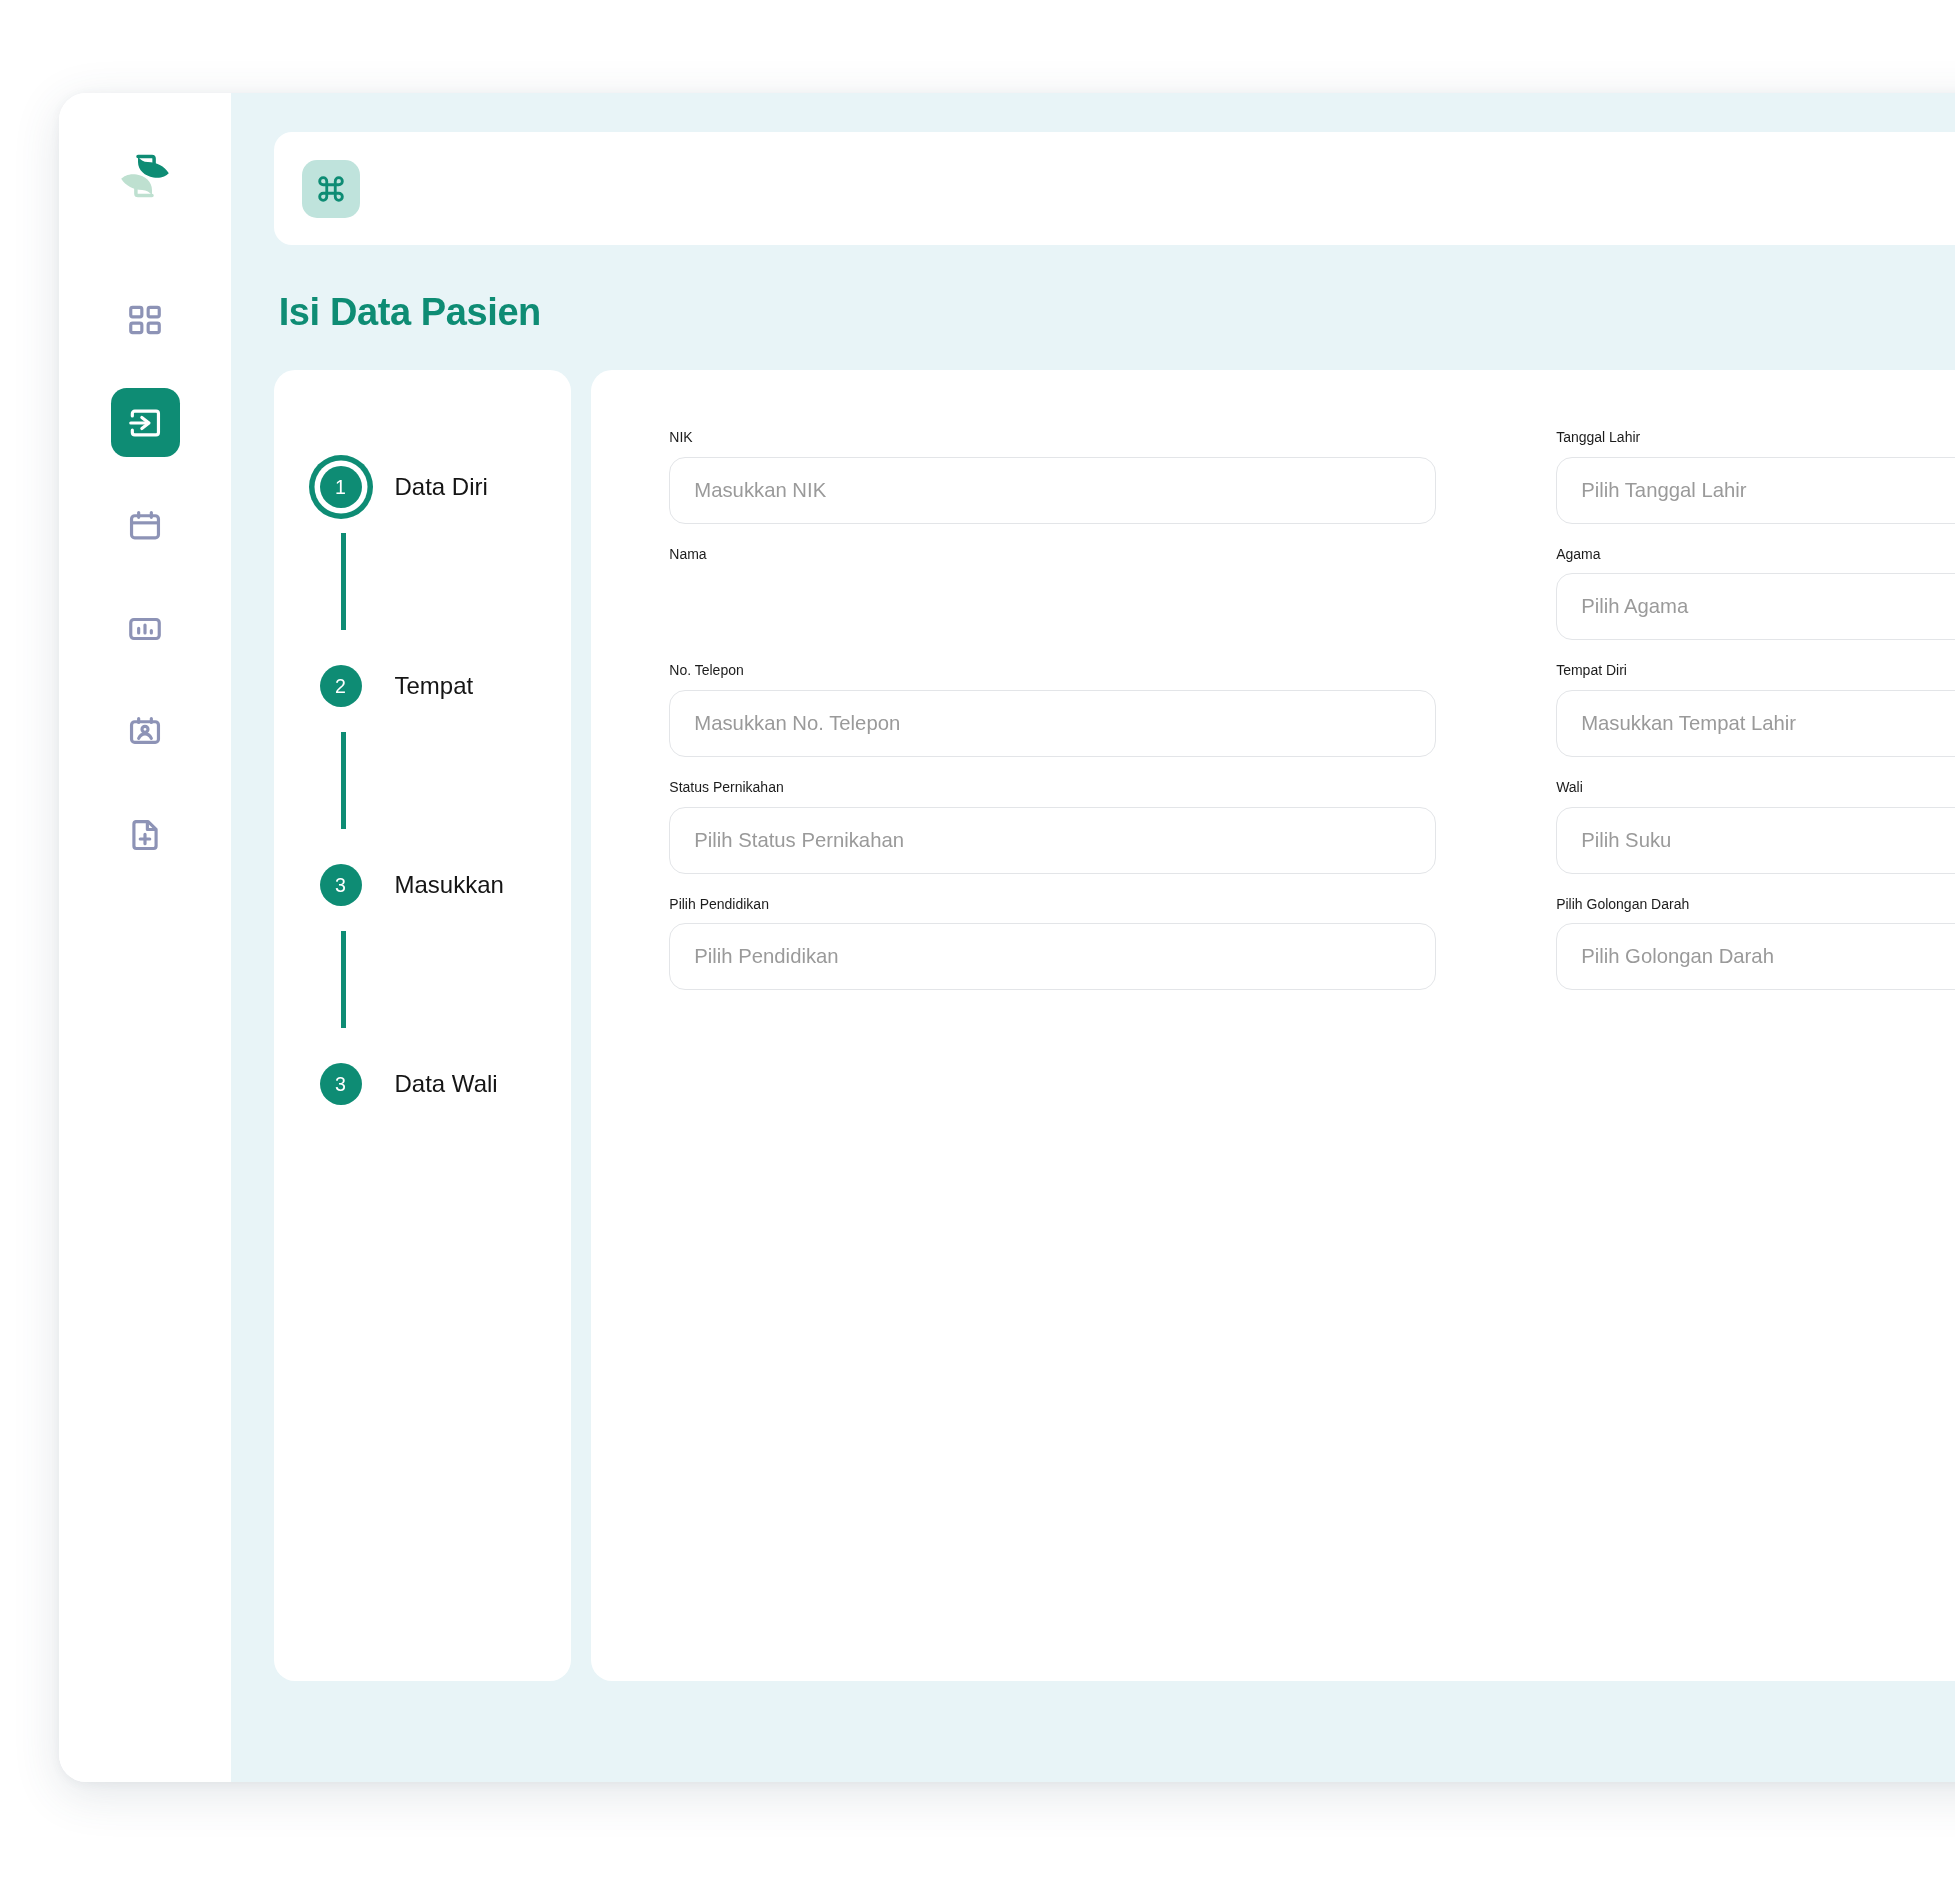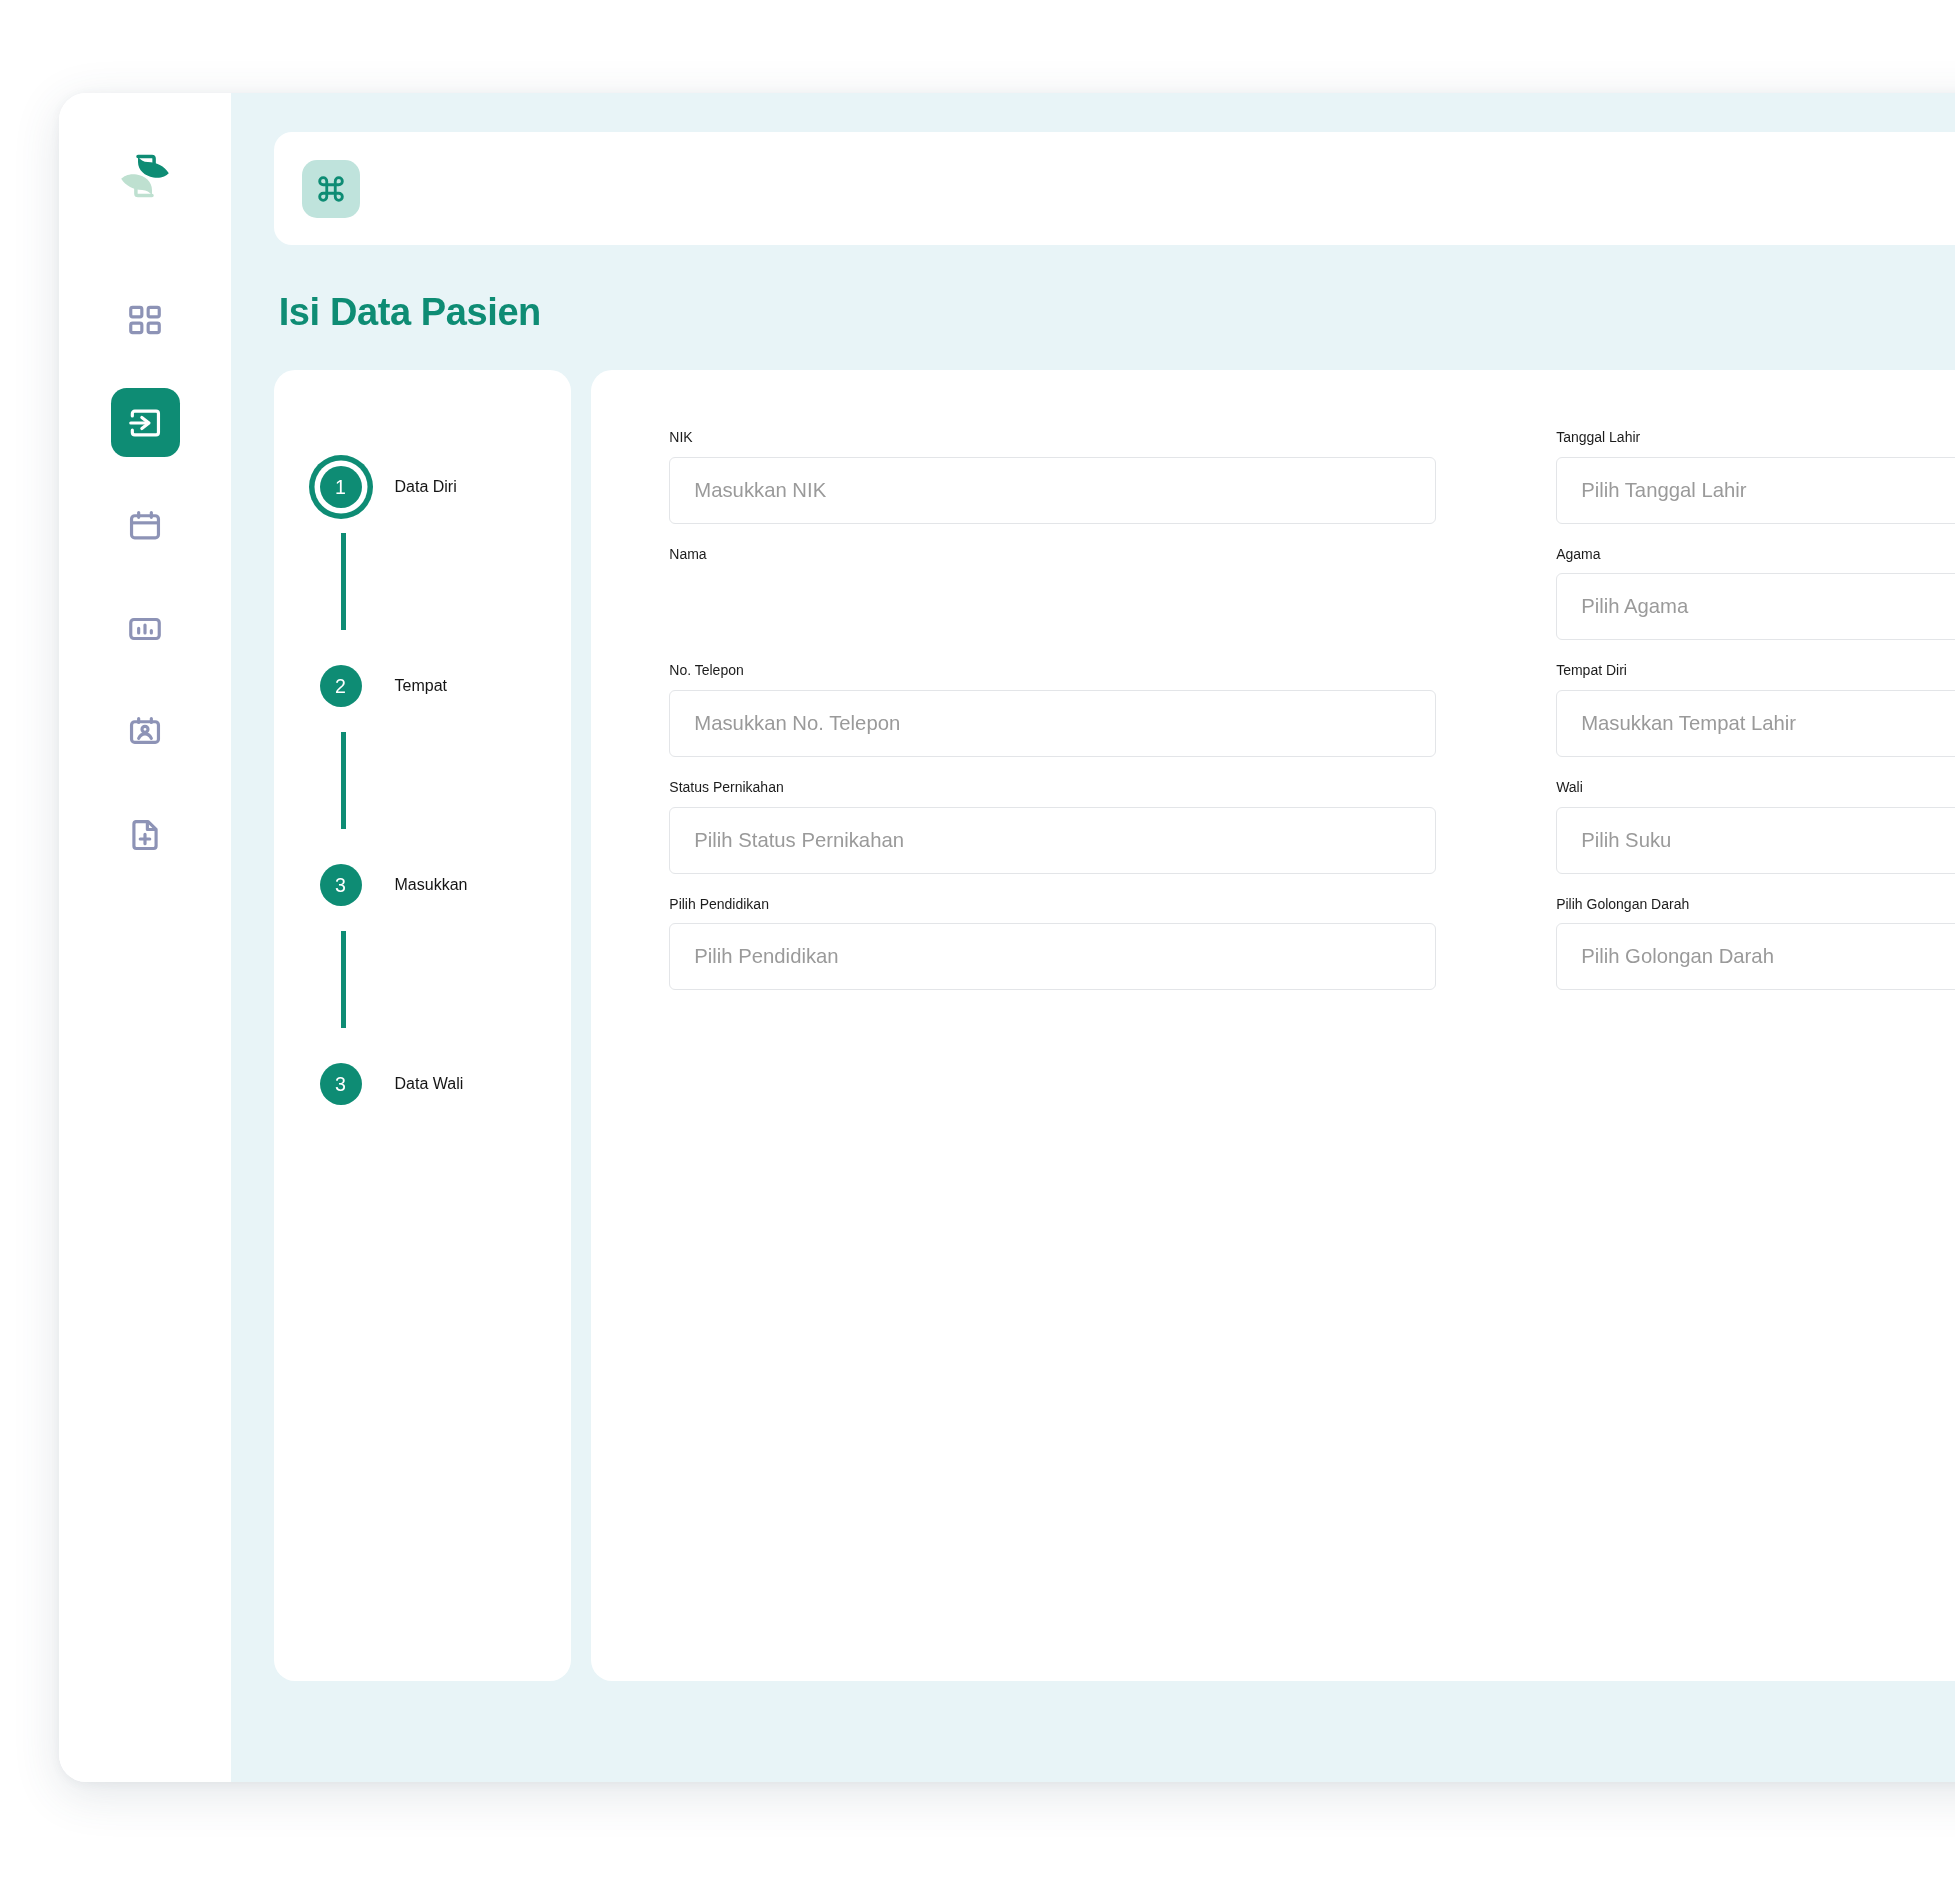--- a/index.html
+++ b/index.html
@@ -151,21 +151,21 @@
     position: relative;
     z-index: 2;
     flex: 0 0 42px;
     margin-left: 15px;
   }
   .step-row.active .step-circle {
     box-shadow: 0 0 0 5.5px #ffffff, 0 0 0 11px #0E8C74;
   }
   .step-label {
     margin-left: 33px;
-    font-size: 16px;
+    font-size: 24px;
     color: #151515;
     white-space: nowrap;
   }
 
   
   .form-card {
     flex: 1 1 auto;
     background: #ffffff;
     border-radius: 21px;
     padding: 59px 78px 51px 78px;
@@ -183,21 +183,21 @@
   .field-label {
     font-size: 14px;
     color: #1c1c1c;
     margin-bottom: 11.7px;
     display: block;
   }
   .field-input {
     width: 100%;
     height: 67px;
     border: 1.2px solid #E3E5E8;
-    border-radius: 6px;
+    border-radius: 16px;
     background: #ffffff;
     font-family: "Liberation Sans", sans-serif;
     font-size: 20.3px;
     color: #8C8C8C;
     padding: 0 24px;
     outline: none;
   }
   .field-input::placeholder { color: #9A9A9A; opacity: 1; }
 
   .form-footer {

